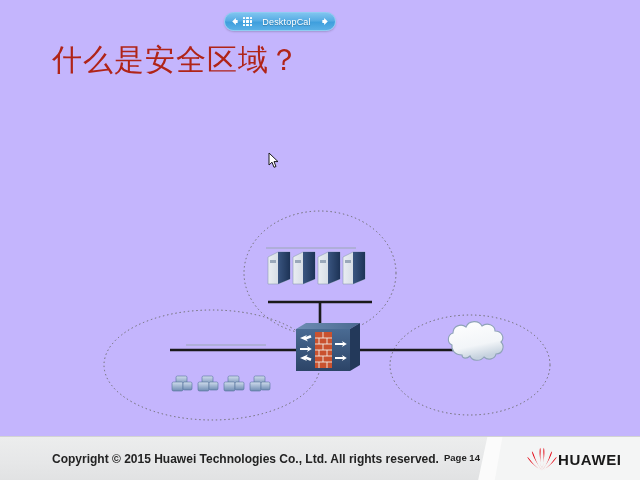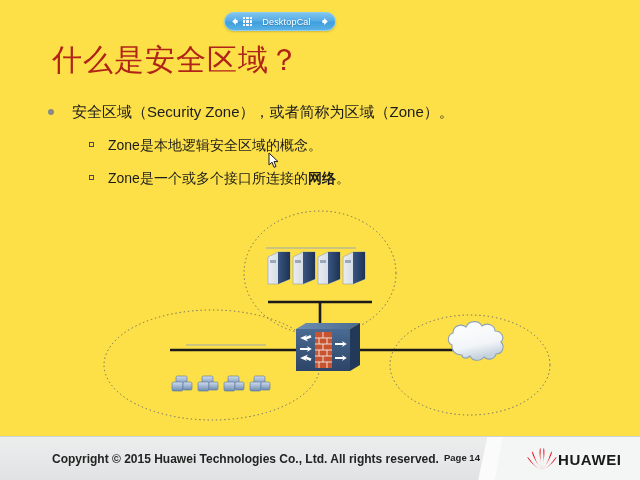--- a/index.html
+++ b/index.html
@@ -7,21 +7,21 @@
   html, body {
     width: 640px; height: 480px;
     overflow: hidden;
     background: #ffffff;
     font-family: "Liberation Sans", "DejaVu Sans", sans-serif;
   }
 
   #slide {
     position: relative;
     width: 640px; height: 480px;
-    background: #fde047;
+    background: #c4b5fd;
   }
 
   
   #deskcal {
     position: absolute;
     left: 224px; top: 12px;
     width: 112px; height: 19px;
     border-radius: 10px;
     background: linear-gradient(180deg, #7fc4ef 0%, #57ace4 45%, #3f9fdd 55%, #59b0e6 100%);
     border: 1px solid #8ecdf2;
@@ -201,38 +201,20 @@
     <span id="deskcal-label">DesktopCal</span>
     <span class="dc-arrow">
       <svg viewBox="0 0 10 10" width="9" height="9">
         <path d="M3.5 1 L7.5 5 L3.5 9 L3.5 6.6 L1.5 6.6 L1.5 3.4 L3.5 3.4 Z" fill="#ffffff"></path>
       </svg>
     </span>
   </div>
 
   <div id="title">什么是安全区域？</div>
 
-  <div id="bullets">
-
-    <div class="b1">
-      <span class="marker"></span>
-      <span>安全区域（Security Zone），或者简称为区域（Zone）。</span>
-    </div>
-
-    <div class="b2">
-      <span class="marker"></span>
-      <span>Zone是本地逻辑安全区域的概念。</span>
-    </div>
-
-    <div class="b2">
-      <span class="marker"></span>
-      <span>Zone是一个或多个接口所连接的</span><span class="strong">网络</span><span>。</span>
-    </div>
-
-  </div>
 
   <div id="diagram">
     <svg width="640" height="225" viewBox="0 0 640 225">
       <defs>
         <linearGradient id="srvFront" x1="0" y1="0" x2="1" y2="0">
           <stop offset="0%" stop-color="#e9edf2"></stop>
           <stop offset="100%" stop-color="#c3ccd8"></stop>
         </linearGradient>
         <linearGradient id="srvSide" x1="0" y1="0" x2="1" y2="0">
           <stop offset="0%" stop-color="#3a5580"></stop>

